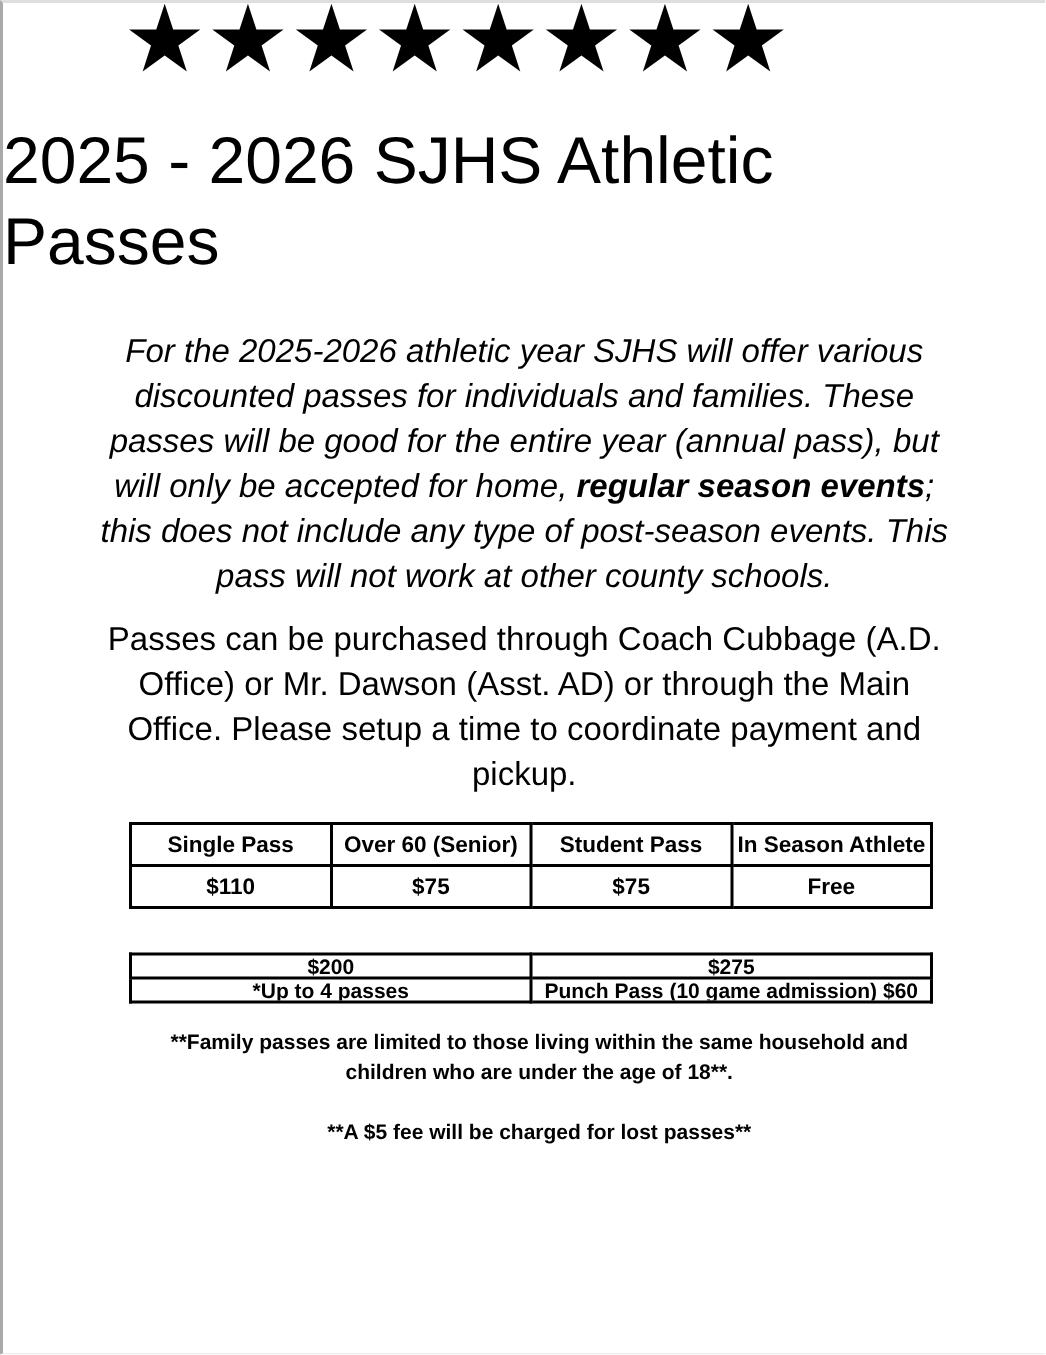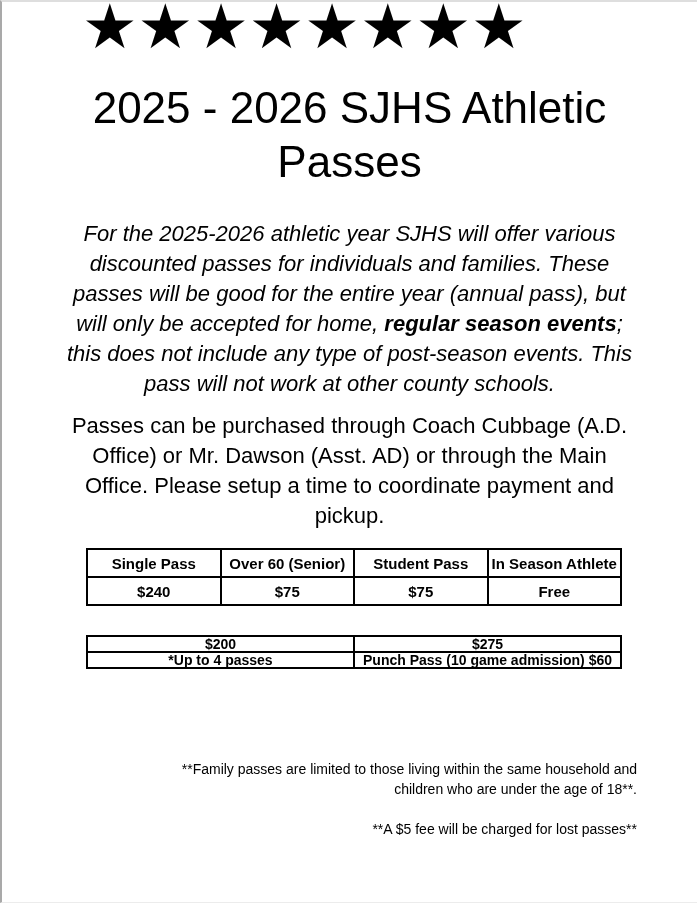--- a/index.html
+++ b/index.html
@@ -26,21 +26,21 @@
     letter-spacing: 0px;
     color: #000;
     white-space: nowrap;
   }
 
   .doc-title {
     position: absolute;
     top: 79px;
     left: 0;
     right: 0;
-    text-align: center;
+    text-align: left;
     font-size: 44px;
     font-weight: 400;
     line-height: 54px;
     white-space: pre-line;
   }
 
   .para {
     position: absolute;
     left: 48px;
     right: 48px;
@@ -77,27 +77,27 @@
   table.family-table { top: 633px; }
   table.family-table td {
     height: 16px;
     font-size: 14px;
     line-height: 14px;
   }
 
   .footnotes {
     position: absolute;
     left: 80px;
-    top: 737px;
+    top: 662px;
     right: 60px;
     font-size: 14px;
-    font-weight: 400;
+    font-weight: 700;
     line-height: 20px;
     white-space: pre-line;
-    text-align: right;
+    text-align: center;
   }
 </style>
 </head>
 <body>
 
 <div class="page">
 
   <div class="star-row">
     <span>★★★★★★★★</span>
   </div>
@@ -119,21 +119,21 @@
 
   <table class="doc-table individual-table">
     <tbody>
       <tr>
         <th>Single Pass</th>
         <th>Over 60 (Senior)</th>
         <th>Student Pass</th>
         <th>In Season Athlete</th>
       </tr>
       <tr>
-        <td>$240</td>
+        <td>$110</td>
         <td>$75</td>
         <td>$75</td>
         <td>Free</td>
       </tr>
     </tbody>
   </table>
 
   <table class="doc-table family-table">
     <tbody>
       <tr>

